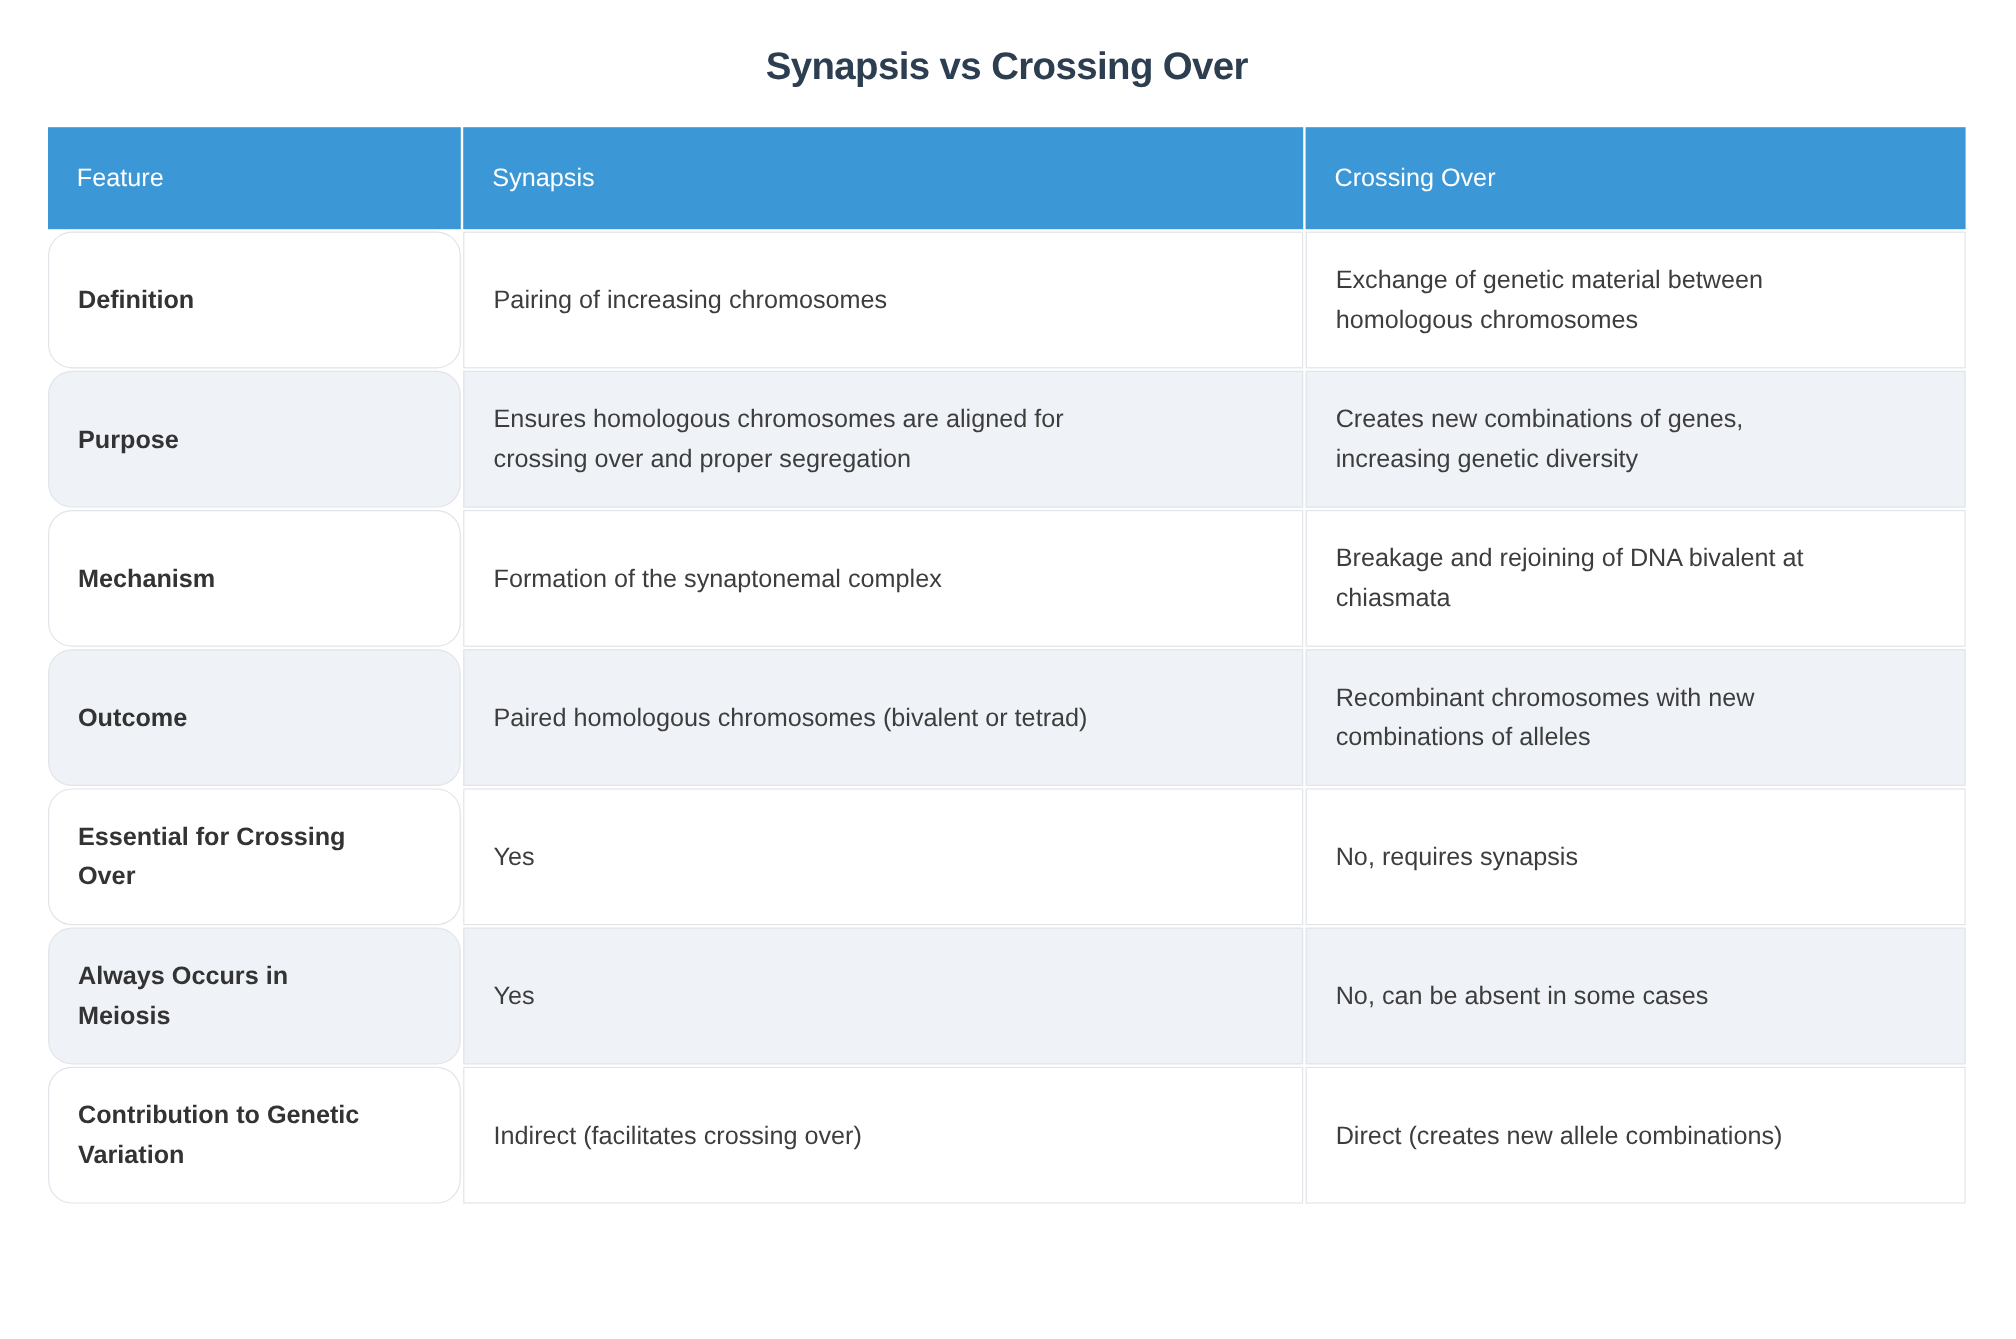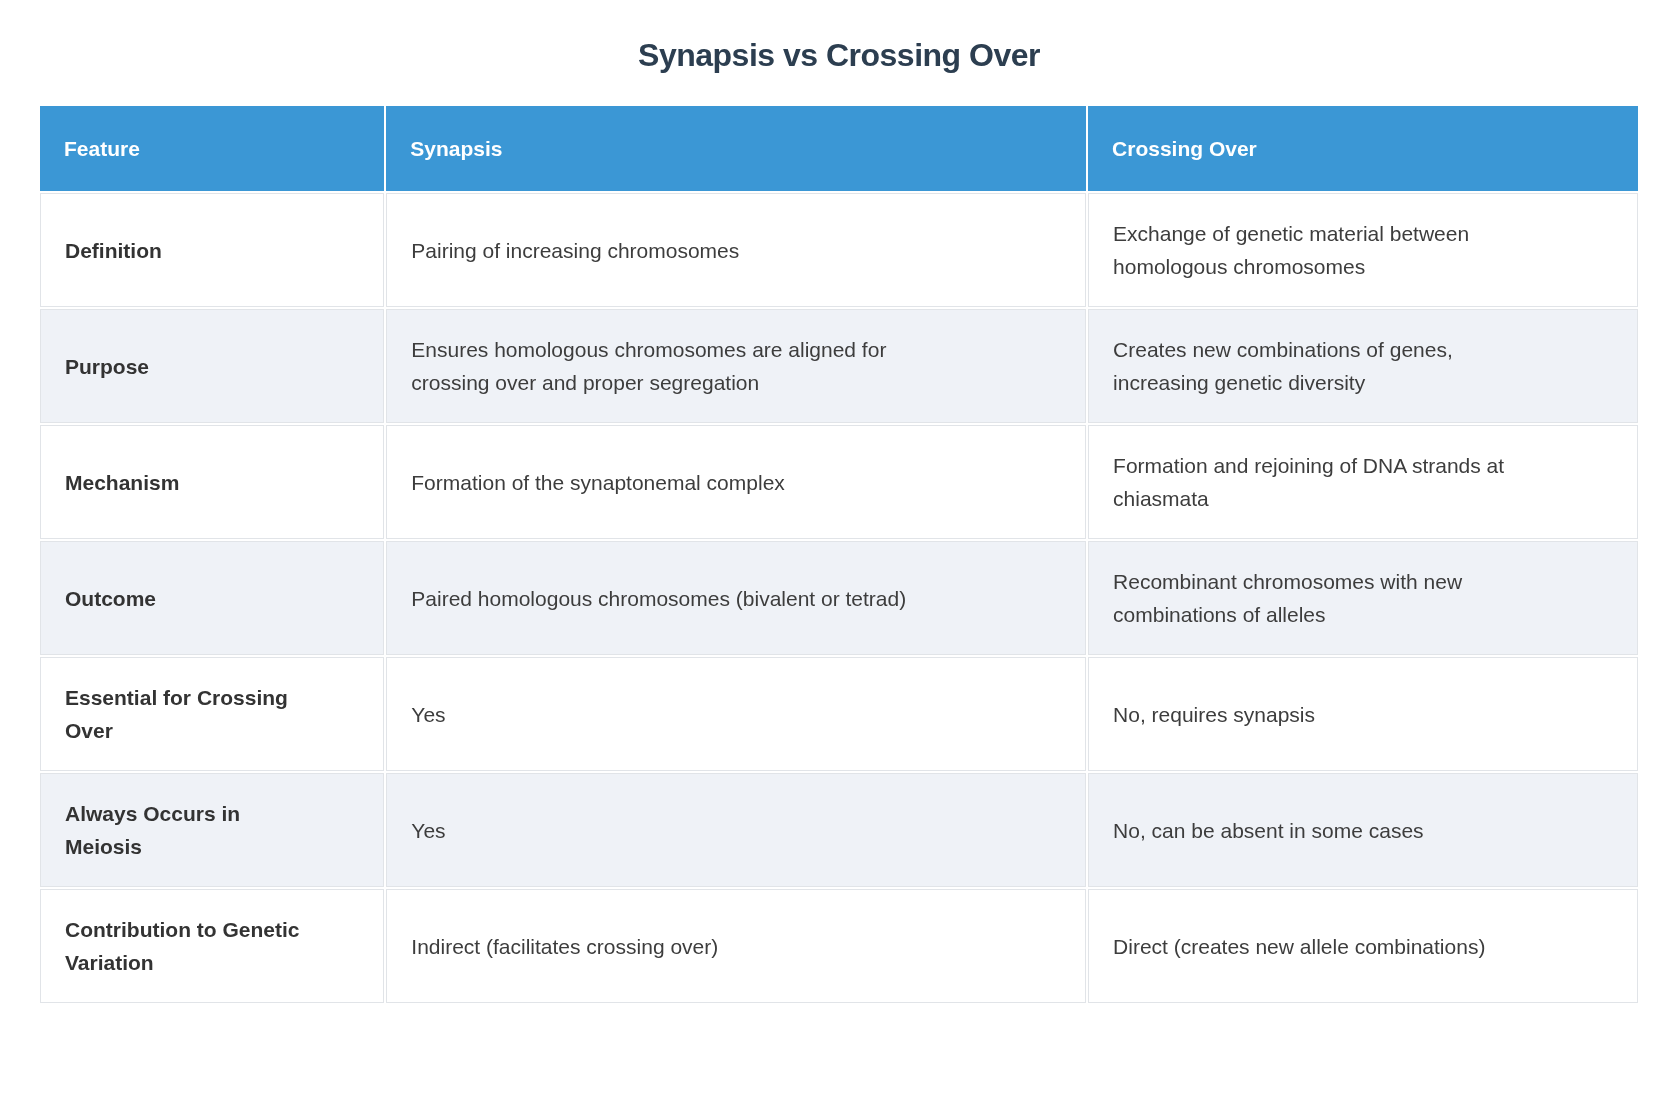--- a/index.html
+++ b/index.html
@@ -35,39 +35,40 @@
     border-collapse:separate;
     border-spacing:2px;
   }
   col.c-feature{width:21.6%;}
   col.c-synapsis{width:43.9%;}
   col.c-crossing{width:34.5%;}
   th{
     background:var(--header-bg,#3b97d5);
     color:#ffffff;
     font-size:21px;
-    font-weight:bold;
+    font-weight:normal;
     text-align:left;
     padding:30px 24px;
     line-height:25px;
     margin-top:21px;
   }
   td{
     border:1px solid var(--cell-border,#e1e4e8);
     background:#ffffff;
     color:var(--body-text,#3d3d3d);
     font-size:21px;
     line-height:33px;
     padding:23px 24px;
     vertical-align:middle;
     white-space:pre-line;
   }
   td.feature{
     font-weight:bold;
     color:var(--feature-text,#333333);
+    border-radius:20px;
   }
   tbody tr:nth-child(even) td{
     background:var(--alt-row-bg,#eff2f7);
   }
 </style>
 </head>
 <body>
 
 <div class="page">
   <h1 class="page-title">Synapsis vs Crossing Over</h1>
@@ -95,21 +96,21 @@
       <tr>
         <td class="feature">Purpose</td>
         <td>Ensures homologous chromosomes are aligned for
 crossing over and proper segregation</td>
         <td>Creates new combinations of genes,
 increasing genetic diversity</td>
       </tr>
       <tr>
         <td class="feature">Mechanism</td>
         <td>Formation of the synaptonemal complex</td>
-        <td>Formation and rejoining of DNA strands at
+        <td>Breakage and rejoining of DNA bivalent at
 chiasmata</td>
       </tr>
       <tr>
         <td class="feature">Outcome</td>
         <td>Paired homologous chromosomes (bivalent or tetrad)</td>
         <td>Recombinant chromosomes with new
 combinations of alleles</td>
       </tr>
       <tr>
         <td class="feature">Essential for Crossing

